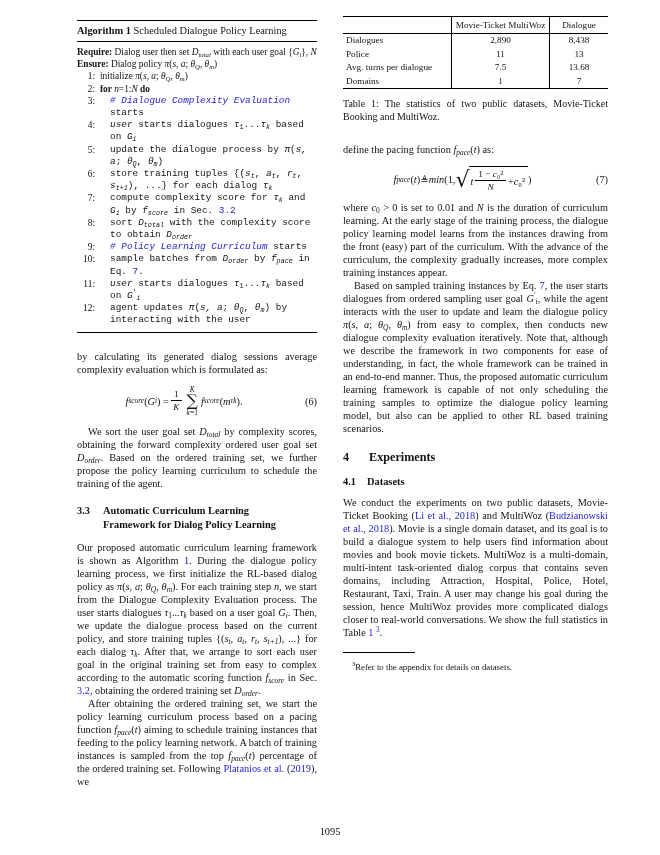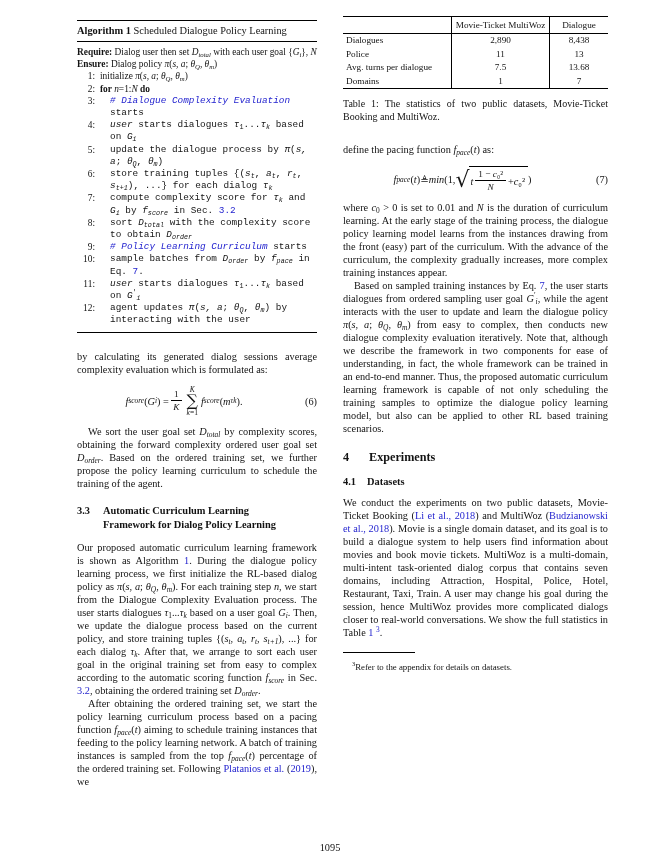--- a/index.html
+++ b/index.html
@@ -61,21 +61,21 @@
   .h33{font-size:10.4px;line-height:14px;margin:14px 0 9px;}
   .h33 .title{white-space:pre-line;}
   .h4{font-size:12.2px;line-height:14px;margin:15px 0 11px;}
   .h41{font-size:10.4px;line-height:13px;margin:0 0 8px;}
   .h41 .no{flex:0 0 24px;}
 
   
   .footnote-block{margin-top:13px;}
   .fn-rule{width:72px;border-top:0.9px solid #000;margin-bottom:3px;}
   .footnote{font-size:8.8px;line-height:11px;text-indent:9px;text-align:justify;}
-  .page-number{position:absolute;left:0;right:0;bottom:2px;text-align:center;font-size:10.3px;}
+  .page-number{position:absolute;left:0;right:0;bottom:18px;text-align:center;font-size:10.3px;}
 
   .mt17{margin-top:17px;}
   .mt20{margin-top:20px;}
 </style>
 </head>
 <body>
 
 <div class="page">
 
   <div class="col col-left">

